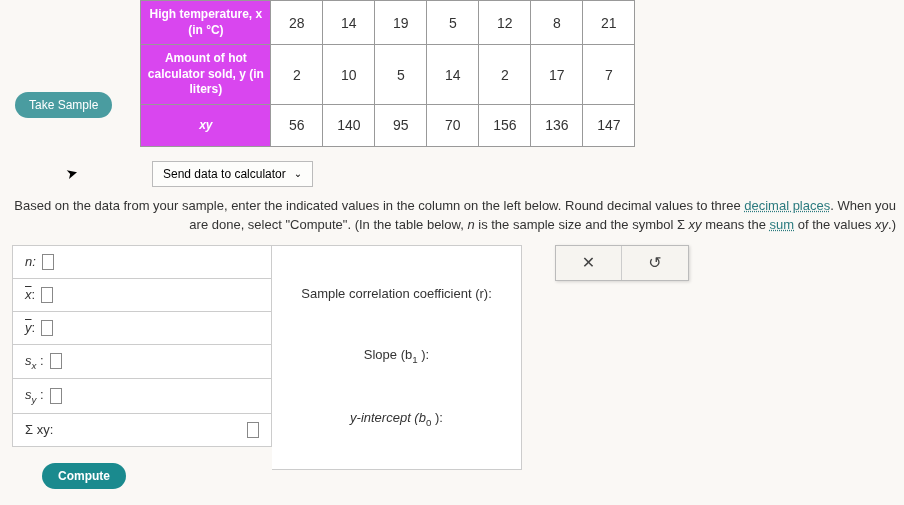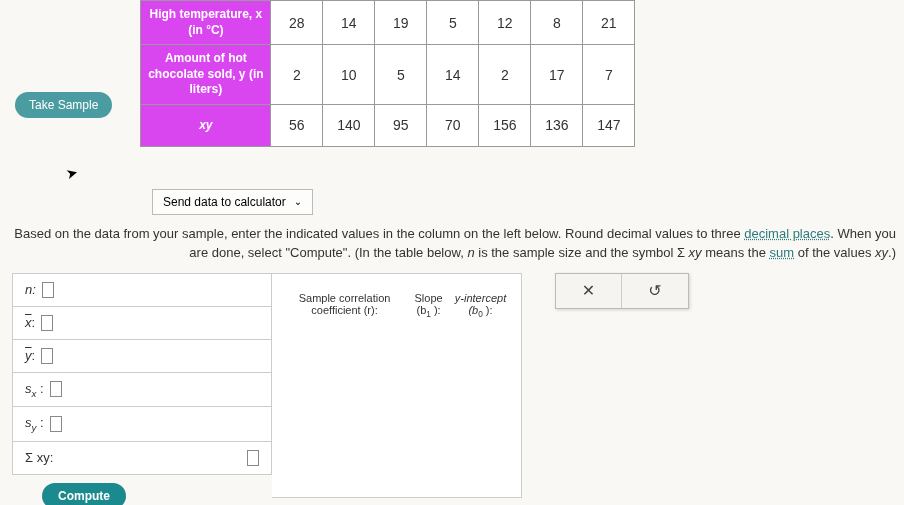--- a/index.html
+++ b/index.html
@@ -61,21 +61,20 @@
   }
   .send-btn {
     background: #fdfdfb;
     border: 1px solid #bbb;
     padding: 5px 10px;
     font-size: 12px;
     cursor: pointer;
     display: inline-flex;
     align-items: center;
     gap: 8px;
-    margin-top: 28px;
   }
   .chev {
     font-size: 10px;
   }
   .instructions {
     padding: 0 8px 10px 8px;
     font-size: 13px;
     line-height: 1.45;
     text-align: right;
   }
@@ -115,33 +114,34 @@
     background: #1a8a8e;
     color: white;
     border: none;
     border-radius: 14px;
     padding: 6px 16px;
     font-size: 12px;
     font-weight: bold;
     margin: 8px 0 0 30px;
     cursor: pointer;
     position: relative;
-    top: 0;
+    top: 8px;
   }
   .results-box {
     border: 1px solid #ccc;
     border-left: none;
     width: 250px;
     height: 225px;
     background: #fff;
     padding: 18px 10px;
     display: flex;
+    flex-direction: column;
     justify-content: space-around;
     text-align: center;
-    font-size: 11px;
+    font-size: 13px;
   }
   .toolbar {
     position: absolute;
     left: 555px;
     top: 0;
     display: flex;
     border: 1px solid #bbb;
     background: #f6f4f0;
     box-shadow: 1px 1px 3px rgba(0,0,0,0.15);
   }
@@ -180,21 +180,21 @@
       <th><span>High temperature, x (in °C)</span></th>
       <td>28</td>
       <td>14</td>
       <td>19</td>
       <td>5</td>
       <td>12</td>
       <td>8</td>
       <td>21</td>
     </tr>
     <tr>
-      <th><span>Amount of hot chocolate sold, y (in liters)</span></th>
+      <th><span>Amount of hot calculator sold, y (in liters)</span></th>
       <td>2</td>
       <td>10</td>
       <td>5</td>
       <td>14</td>
       <td>2</td>
       <td>17</td>
       <td>7</td>
     </tr>
     <tr>
       <th class="xy"><span>xy</span></th>

